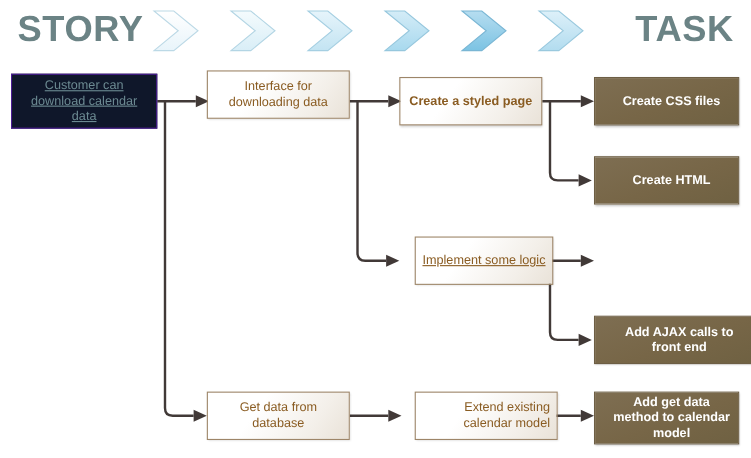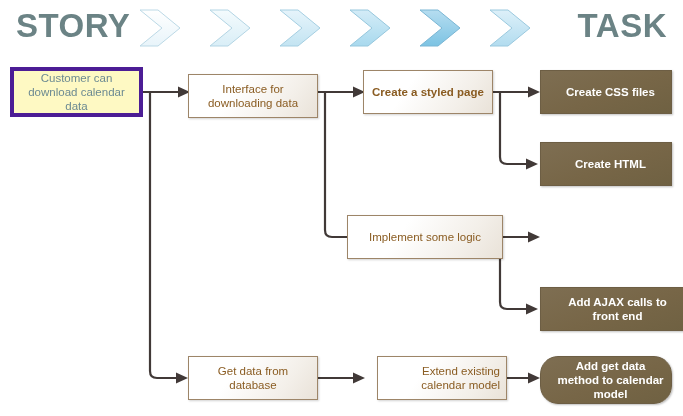--- a/index.html
+++ b/index.html
@@ -31,24 +31,25 @@
     display:flex;align-items:center;justify-content:center;
     text-align:center;
     font-size:11.5px;
     line-height:14px;
     padding:2px 6px;
   }
   .node span{display:block;}
 
   
   .node.story{
-    background:#fef9c3;
-    border:4px solid #4c1d95;
+    background:#0f172a;
+    border:1px solid #4c1d95;
     color:#6c8a92;
     box-shadow:0 0 0 0 rgba(0,0,0,0);
+    text-decoration:underline;
   }
 
   
   .node.mid{
     background:linear-gradient(125deg,#ffffff 0%,#ffffff 35%,#f3efe9 75%,#e9e2d8 100%);
     border:1px solid #9d8568;
     color:#8a5c22;
     font-weight:normal;
     box-shadow:1px 1px 2px rgba(0,0,0,0.18);
   }
@@ -176,50 +177,50 @@
     <polygon points="526,303.5 538,309 526,314.5"></polygon>
 
     <path d="M493,378 L528,378"></path>
     <polygon points="528,372.5 540,378 528,383.5"></polygon>
   </svg>
 
   <div class="node story" style="left:10px;top:67px;width:133px;height:50px;">
     <span>Customer can download calendar data</span>
   </div>
 
-  <div class="node mid" style="left:188px;top:74px;width:130px;height:44px;">
+  <div class="node mid" style="left:188px;top:64px;width:130px;height:44px;">
     <span>Interface for downloading data</span>
   </div>
 
   <div class="node mid" style="left:188px;top:356px;width:130px;height:44px;">
     <span>Get data from database</span>
   </div>
 
   <div class="node mid" style="left:363px;top:70px;width:130px;height:44px;font-weight:bold;">
     <span>Create a styled page</span>
   </div>
 
-  <div class="node mid" style="left:347px;top:215px;width:156px;height:44px;">
+  <div class="node mid" style="left:377px;top:215px;width:126px;height:44px;text-decoration:underline;">
     <span>Implement some logic</span>
   </div>
 
   <div class="node mid" style="left:377px;top:356px;width:130px;height:44px;text-align:right;">
     <span>Extend existing calendar model</span>
   </div>
 
   <div class="node task" style="left:540px;top:70px;width:132px;height:44px;">
     <span>Create CSS files</span>
   </div>
 
   <div class="node task" style="left:540px;top:142px;width:132px;height:44px;">
     <span>Create HTML</span>
   </div>
 
 
   <div class="node task" style="left:540px;top:287px;width:146px;height:44px;">
     <span>Add AJAX calls to front end</span>
   </div>
 
-  <div class="node task" style="left:540px;top:356px;width:132px;height:48px;border-radius:18px;">
+  <div class="node task" style="left:540px;top:356px;width:132px;height:48px;">
     <span>Add get data method to calendar model</span>
   </div>
 
 </div>
 
 </body></html>

